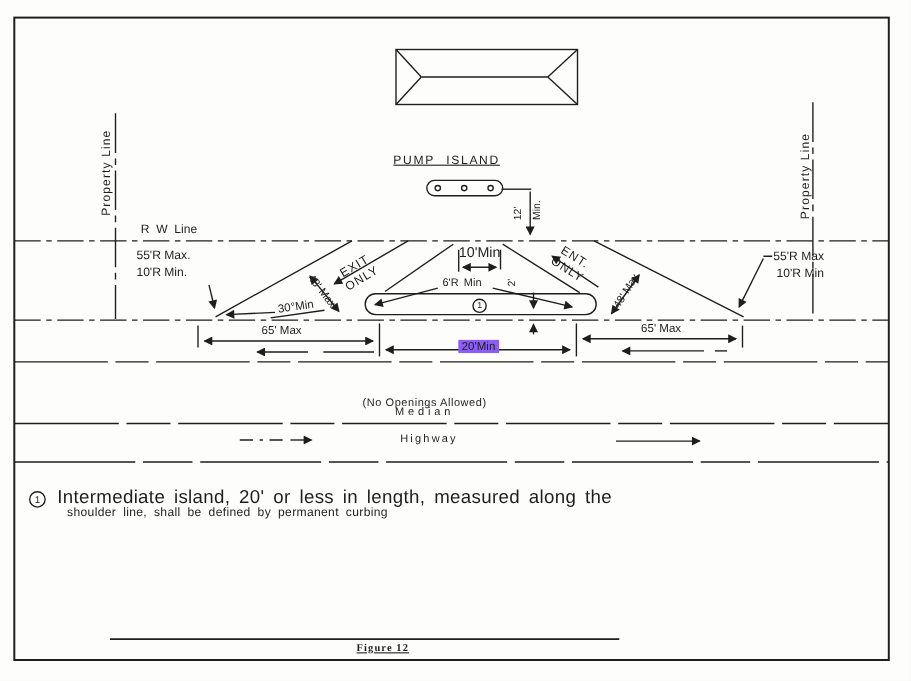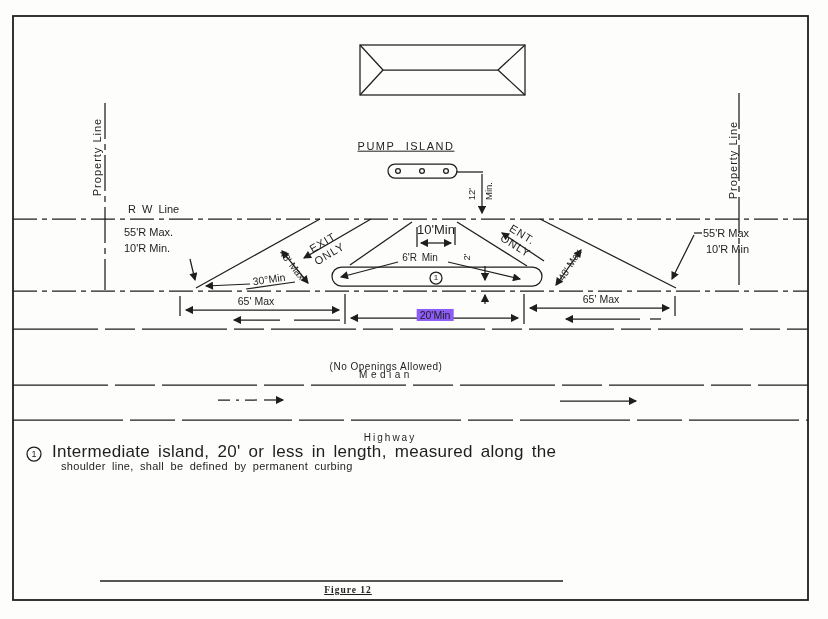--- a/index.html
+++ b/index.html
@@ -162,21 +162,21 @@
   <span class="lbl" style="left:570px;top:265px;font-size:10px;transform:translate(-50%,-50%) rotate(-58deg);">48' Max</span>
 
   <span class="lbl" style="left:269px;top:279px;font-size:10.5px;transform:translate(-50%,-50%) rotate(-8deg);">30°Min</span>
 
   <span class="lbl ctr" style="left:256px;top:301px;">65' Max</span>
   <span class="lbl ctr" style="left:399px;top:315px;background:#8b5cf6;padding:0 3px;margin-left:36px;">20'Min</span>
   <span class="lbl ctr" style="left:601px;top:299px;">65' Max</span>
 
   <span class="lbl ctr" style="left:386px;top:352px;font-size:10px;letter-spacing:3.5px;margin-top:23px;">Median</span>
   <span class="lbl ctr" style="left:386px;top:367px;font-size:10px;letter-spacing:0.5px;">(No Openings Allowed)</span>
-  <span class="lbl ctr" style="left:390px;top:400px;font-size:10px;letter-spacing:2px;margin-top:38px;">Highway</span>
+  <span class="lbl ctr" style="left:390px;top:400px;font-size:10px;letter-spacing:2px;">Highway</span>
 
   <span class="lbl ctr" style="left:436px;top:278px;font-size:8px;">1</span>
   <span class="lbl ctr" style="left:34px;top:454px;font-size:9px;">1</span>
 
   <span class="lbl" style="left:52px;top:442px;font-size:17px;letter-spacing:0.3px;word-spacing:3px;">Intermediate island, 20' or less in length, measured along the</span>
   <span class="lbl" style="left:61px;top:460px;font-size:11px;letter-spacing:0.3px;word-spacing:3px;">shoulder line, shall be defined by permanent curbing</span>
 
   <span class="lbl ctr" style="left:348px;top:590px;font:bold 9.5px 'Liberation Serif',serif;letter-spacing:1px;text-decoration:underline;">Figure 12</span>
 
 </div>

